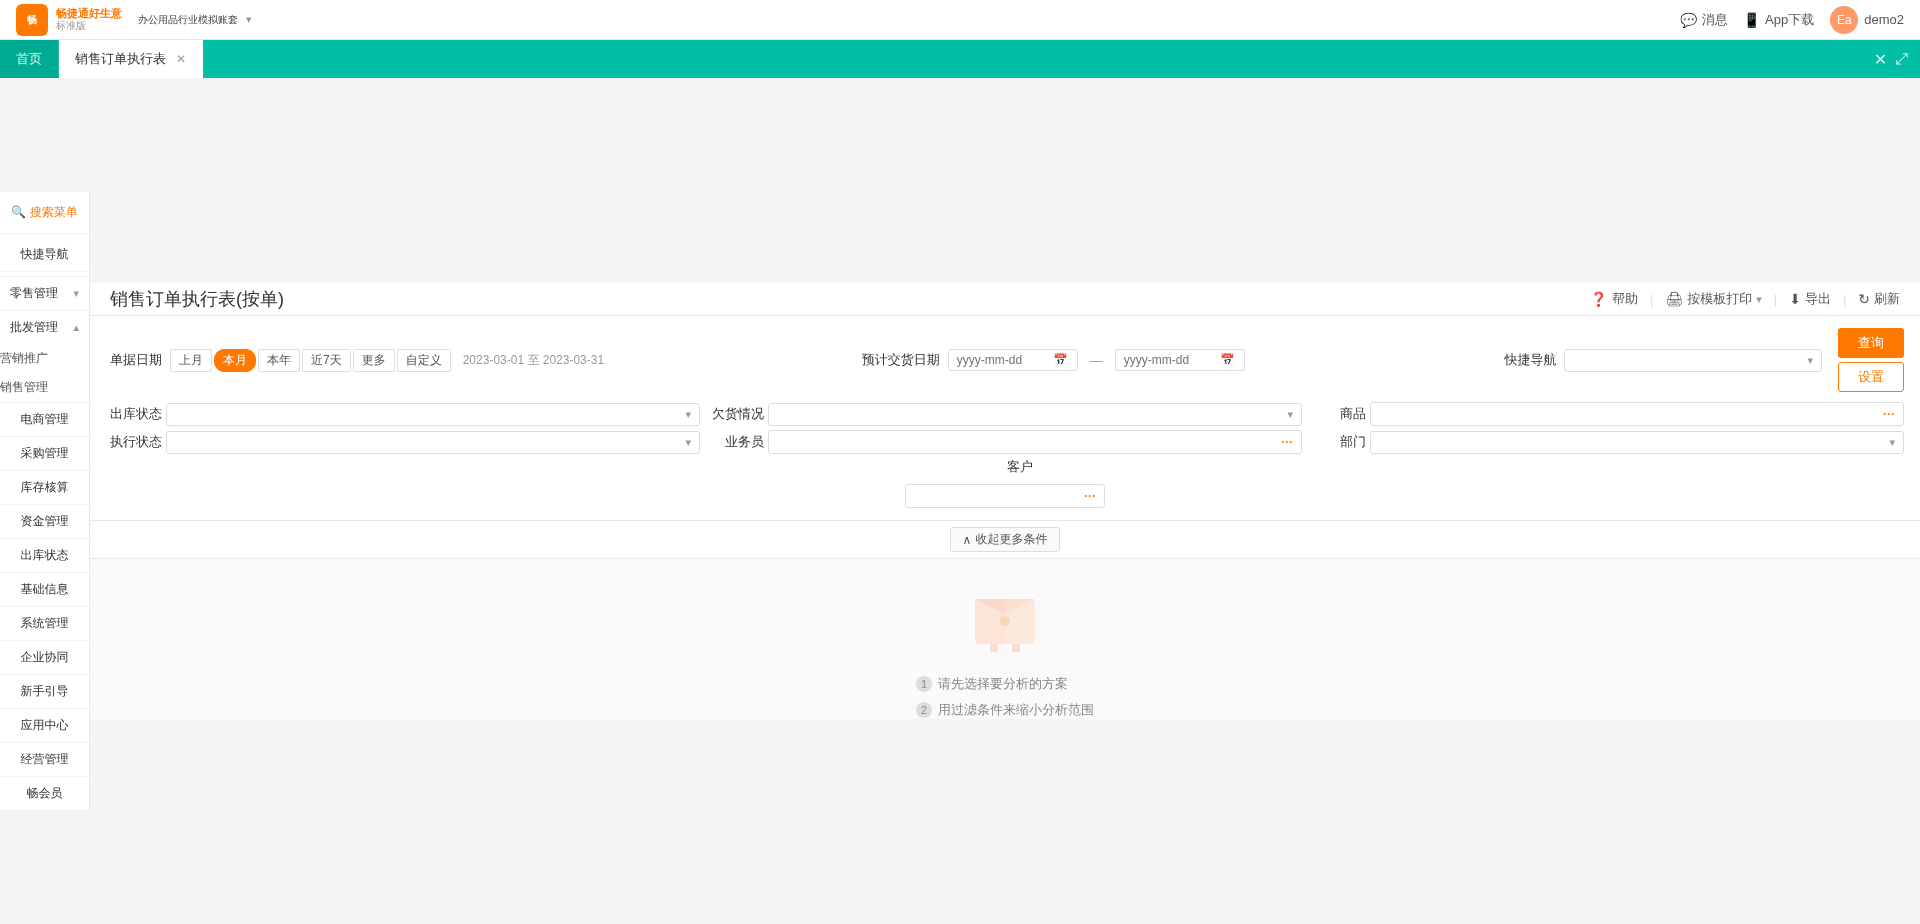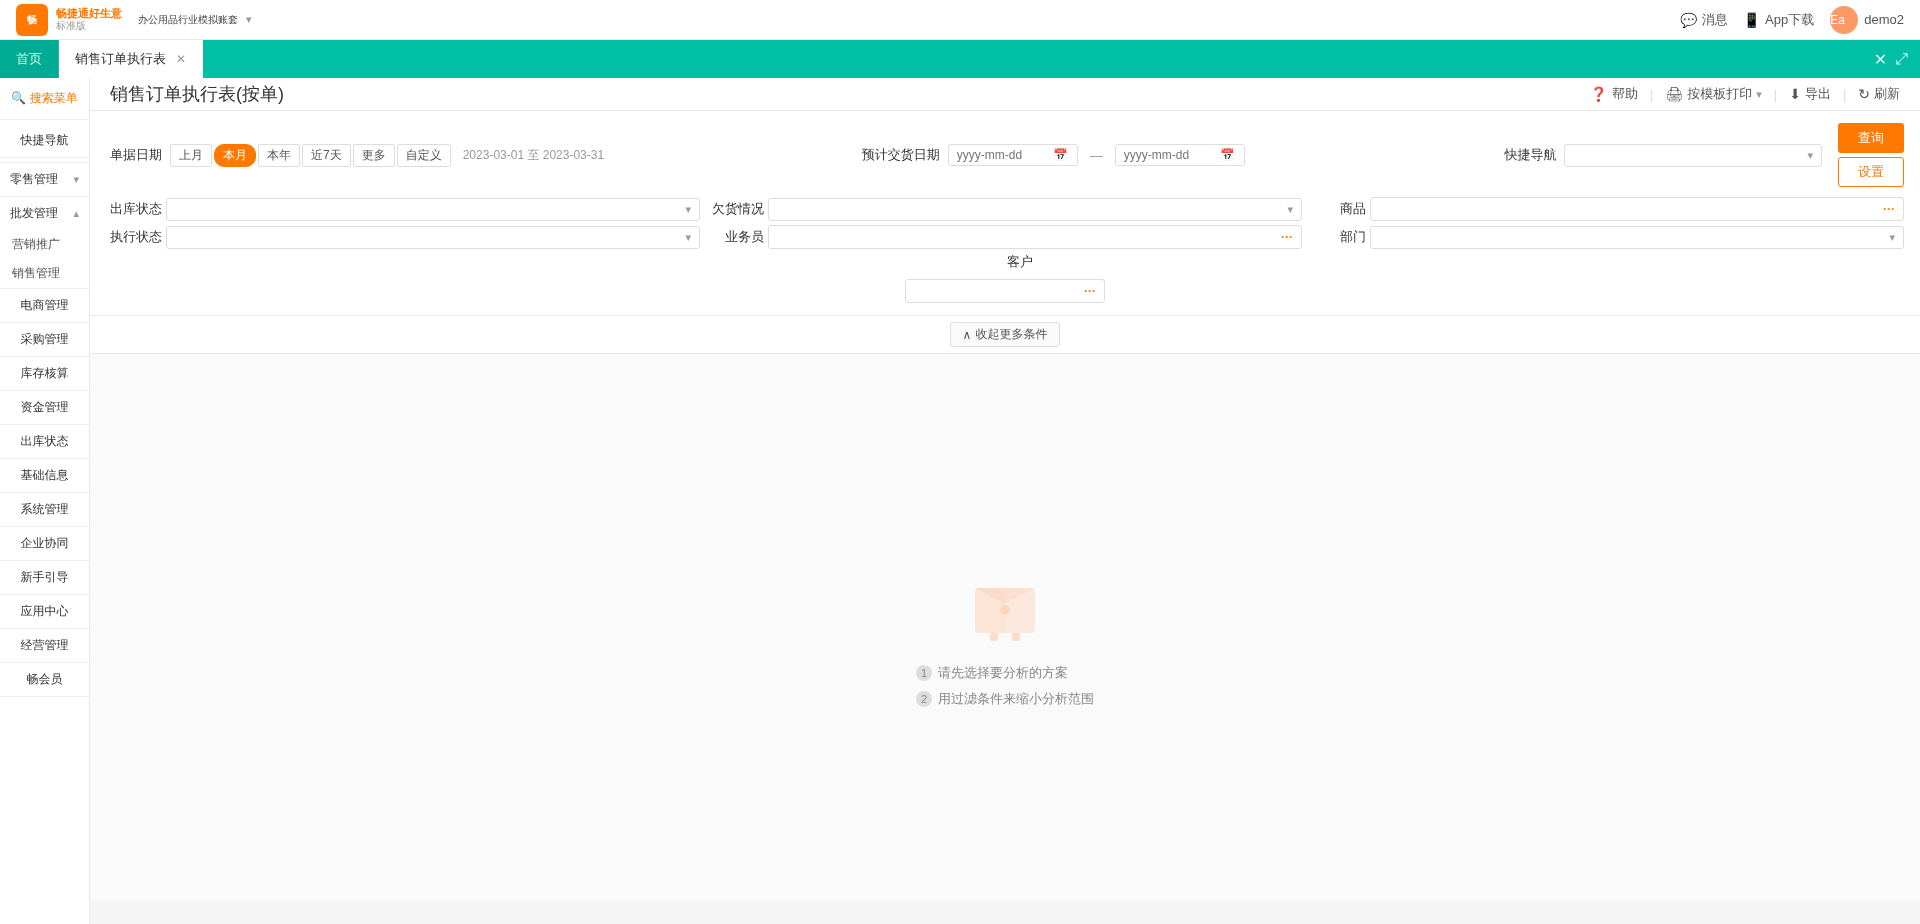--- a/index.html
+++ b/index.html
@@ -4,42 +4,42 @@
   <style>
     * { box-sizing: border-box; margin: 0; padding: 0; }
     body { font-family: 'Microsoft YaHei', Arial, sans-serif; font-size: 13px; background: #f5f5f5; color: #333; display: flex; flex-direction: column; height: 924px; overflow: hidden; }
 
     
     .top-bar { height: 40px; background: #fff; display: flex; align-items: center; justify-content: space-between; padding: 0 16px; border-bottom: 1px solid #e8e8e8; }
     .top-bar-left { display: flex; align-items: center; gap: 8px; }
     .logo-icon { width: 32px; height: 32px; background: #ff7800; border-radius: 6px; display: flex; align-items: center; justify-content: center; color: #fff; font-size: 12px; font-weight: bold; }
     .top-bar-right { display: flex; align-items: center; gap: 16px; }
     .top-bar-right .item { display: flex; align-items: center; gap: 4px; color: #555; font-size: 13px; cursor: pointer; }
-    .avatar { width: 28px; height: 28px; border-radius: 50%; background: #ff9966; display: flex; align-items: center; justify-content: flex-start; color: #fff; font-size: 12px; }
+    .avatar { width: 28px; height: 28px; border-radius: 50%; background: #ff9966; display: flex; align-items: center; justify-content: center; color: #fff; font-size: 12px; }
 
     
     .nav-tabs { height: 38px; background: #00bfa5; display: flex; align-items: center; padding: 0 0 0 0; }
     .nav-tab { height: 38px; padding: 0 16px; display: flex; align-items: center; gap: 6px; color: rgba(255,255,255,0.85); font-size: 13px; cursor: pointer; border-right: 1px solid rgba(255,255,255,0.15); }
     .nav-tab.home { background: rgba(0,0,0,0.1); }
     .nav-tab.active { background: #fff; color: #333; }
     .nav-tab .close-x { color: #999; font-size: 12px; margin-left: 4px; }
     .nav-tab-actions { margin-left: auto; display: flex; gap: 8px; padding-right: 12px; }
     .nav-tab-actions span { color: rgba(255,255,255,0.85); font-size: 16px; cursor: pointer; }
 
     
-    .main { display: flex; flex: 1; overflow: hidden; }
+    .main { display: flex; flex: 1; overflow: hidden; align-items: center; }
 
     
     .sidebar { width: 90px; background: #fff; border-right: 1px solid #e8e8e8; display: flex; flex-direction: column; overflow-y: auto; }
     .sidebar-search { padding: 8px 6px; border-bottom: 1px solid #f0f0f0; }
     .sidebar-search .search-item { text-align: center; font-size: 12px; color: #ff7800; cursor: pointer; padding: 4px 0; }
     .sidebar-nav { padding: 4px 0; border-bottom: 1px solid #f0f0f0; }
     .sidebar-section { border-bottom: 1px solid #f0f0f0; }
     .sidebar-section .section-header { display: flex; align-items: center; justify-content: space-between; padding: 8px 10px; font-size: 12px; color: #333; cursor: pointer; font-weight: 500; }
-    .sidebar-section .section-item { padding: 6px 12px; font-size: 12px; color: #555; cursor: pointer; }
+    .sidebar-section .section-item { padding: 6px 0; font-size: 12px; color: #555; cursor: pointer; }
     .sidebar-single { padding: 8px 10px; font-size: 12px; color: #333; cursor: pointer; border-bottom: 1px solid #f0f0f0; text-align: center; }
 
     
     .content { flex: 1; overflow-y: auto; background: #f5f5f5; }
     .page-header { background: #fff; padding: 4px 20px; display: flex; align-items: center; justify-content: space-between; border-bottom: 1px solid #e8e8e8; }
     .page-title { font-size: 18px; color: #333; font-weight: 500; }
     .page-actions { display: flex; align-items: center; gap: 12px; }
     .page-action-item { display: flex; align-items: center; gap: 4px; color: #555; font-size: 13px; cursor: pointer; }
     .page-action-divider { color: #ddd; }
 

